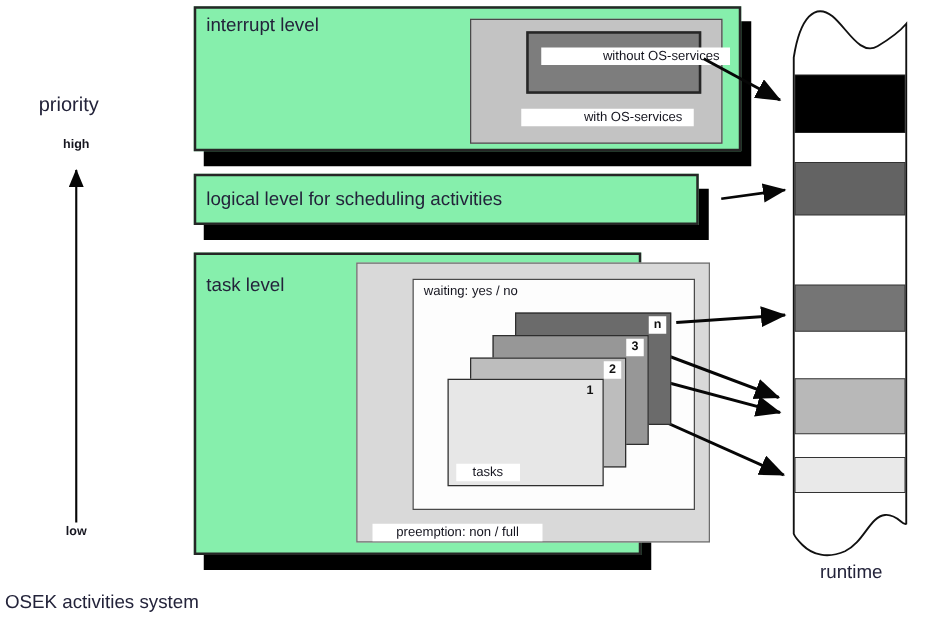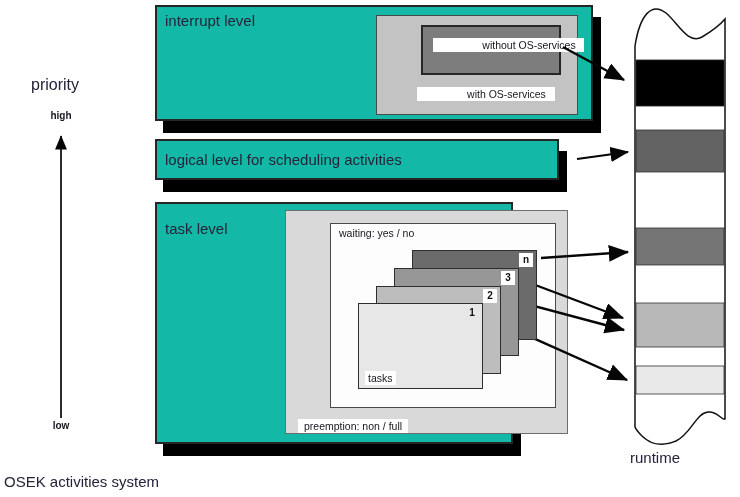--- a/index.html
+++ b/index.html
@@ -3,38 +3,38 @@
 <meta charset="utf-8">
 <style>
   html,body{margin:0;padding:0;background:#fff;}
   #canvas{
     position:relative;width:740px;height:497px;background:#ffffff;
     font-family:"Liberation Sans","DejaVu Sans",sans-serif;
     color:#23233a;overflow:hidden;
   }
   .abs{position:absolute;}
   .level-box{
-    position:absolute;background:#14b8a6;border:2px solid #262626;
+    position:absolute;background:#86efac;border:2px solid #262626;
     box-shadow:8px 12px 0 #000;box-sizing:border-box;
   }
   .level-label{position:absolute;font-size:15px;color:#23233a;white-space:nowrap;}
   .small-label{font-size:10.5px;color:#15151f;white-space:nowrap;}
   .white-tag{background:#ffffff;line-height:14px;text-align:center;padding-left:41px;}
   .inner-silver{position:absolute;background:#c3c3c3;border:1px solid #4a4a4a;box-sizing:border-box;}
   .dark-box{position:absolute;background:#7d7d7d;border:2px solid #262626;box-sizing:border-box;}
   .task-inner{position:absolute;background:#d9d9d9;border:1px solid #6e6e6e;box-sizing:border-box;}
   .waiting-box{position:absolute;background:#fdfdfd;border:1px solid #4a4a4a;box-sizing:border-box;}
   .task-card{position:absolute;width:125px;border:1.5px solid #2e2e2e;box-sizing:border-box;}
   .card-tag{
     position:absolute;top:2px;right:3px;min-width:10px;height:14px;padding:0 2px;
     background:#fff;font-size:10px;font-weight:700;line-height:14px;text-align:center;color:#111;
   }
   .axis-label{position:absolute;font-size:10px;font-weight:700;color:#15151f;text-align:center;width:32px;}
   .big-text{font-size:16px;color:#23233a;}
-  .runtime-label{position:absolute;left:630px;top:449px;width:102px;
+  .runtime-label{position:absolute;left:630px;top:449px;width:102px;text-align:center;
     font-size:15px;line-height:17px;color:#23233a;}
   svg{display:block;}
   #overlay{position:absolute;left:0;top:0;pointer-events:none;}
 </style>
 </head>
 <body>
 
 <div id="canvas">
 
   <div class="abs big-text" style="left:31px;top:76px;">priority</div>
@@ -54,36 +54,36 @@
   <div class="level-box" style="left:155px;top:139px;width:404px;height:41px;">
     <div class="level-label" style="left:8px;top:10px;">logical level for scheduling activities</div>
   </div>
 
   <div class="level-box" style="left:155px;top:202px;width:358px;height:242px;">
     <div class="level-label" style="left:8px;top:16px;">task level</div>
     <div class="task-inner" style="left:128px;top:6px;width:283px;height:224px;">
       <div class="waiting-box" style="left:44px;top:12px;width:226px;height:185px;">
         <div class="small-label abs" style="left:8px;top:3px;">waiting: yes / no</div>
       </div>
-      <div class="small-label white-tag abs" style="left:12px;top:208px;padding:0 6px;">preemption: non / full</div>
+      <div class="small-label white-tag abs" style="left:12px;top:208px;padding:0 19px;">preemption: non / full</div>
     </div>
   </div>
 
   <div class="task-card" style="left: 412px; top: 250px; height: 90px; z-index: 3; background-color: rgb(107, 107, 107);">
     <div class="card-tag">n</div>
   </div>
   <div class="task-card" style="left: 394px; top: 268px; height: 88px; z-index: 4; background-color: rgb(151, 151, 151);">
     <div class="card-tag">3</div>
   </div>
   <div class="task-card" style="left: 376px; top: 286px; height: 88px; z-index: 5; background-color: rgb(189, 189, 189);">
     <div class="card-tag">2</div>
   </div>
   <div class="task-card" style="left: 358px; top: 303px; height: 86px; z-index: 6; background-color: rgb(231, 231, 231);">
     <div class="card-tag" style="background:transparent;">1</div>
-    <div class="small-label white-tag abs" style="left:6px;bottom:3px;padding:0 3px;">tasks</div>
+    <div class="small-label white-tag abs" style="left:6px;bottom:3px;padding:0 13px;">tasks</div>
   </div>
 
   <svg class="abs" style="left:628px;top:0;overflow:visible;z-index:2;" width="112" height="450" viewBox="0 0 112 450">
     <path d="M 7,46 C 12,14 24,2 38,13 C 50,23 60,45 74,37 C 84,31 92,25 97,19
              L 97,419 C 94,421 90,411 80,412 C 68,413 63,434 48,441
              C 34,447 22,444 14,436 C 10,432 8,430 7,427 Z" fill="#ffffff" stroke="#111111" stroke-width="1.5"></path>
     <rect x="8" y="60" width="88" height="46" stroke="#222" stroke-width="0.8" fill="#000000"></rect>
     <rect x="8" y="130" width="88" height="42" stroke="#333" stroke-width="0.8" fill="#636363"></rect>
     <rect x="8" y="228" width="88" height="37" stroke="#333" stroke-width="0.8" fill="#757575"></rect>
     <rect x="8" y="303" width="88" height="44" stroke="#333" stroke-width="0.8" fill="#b8b8b8"></rect>

